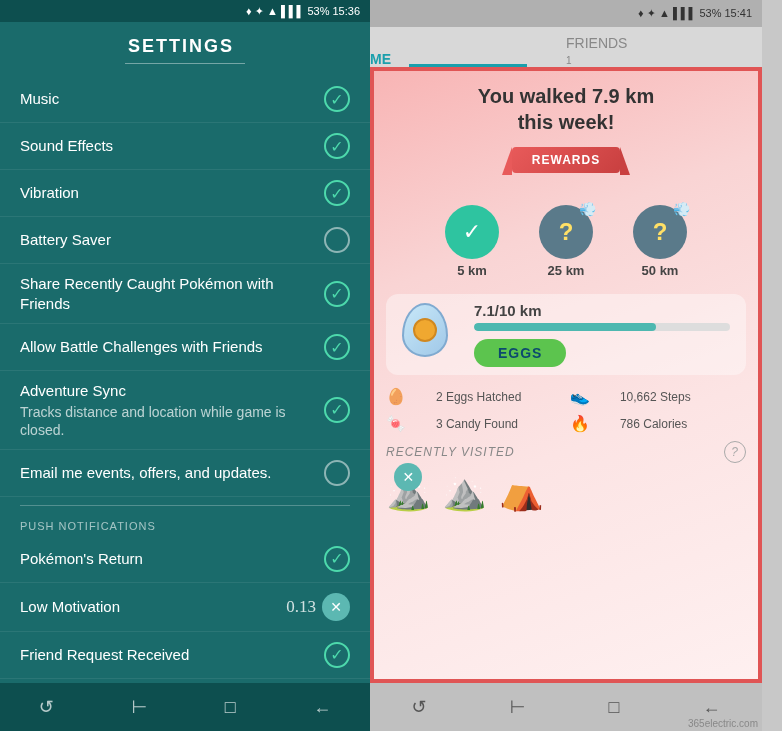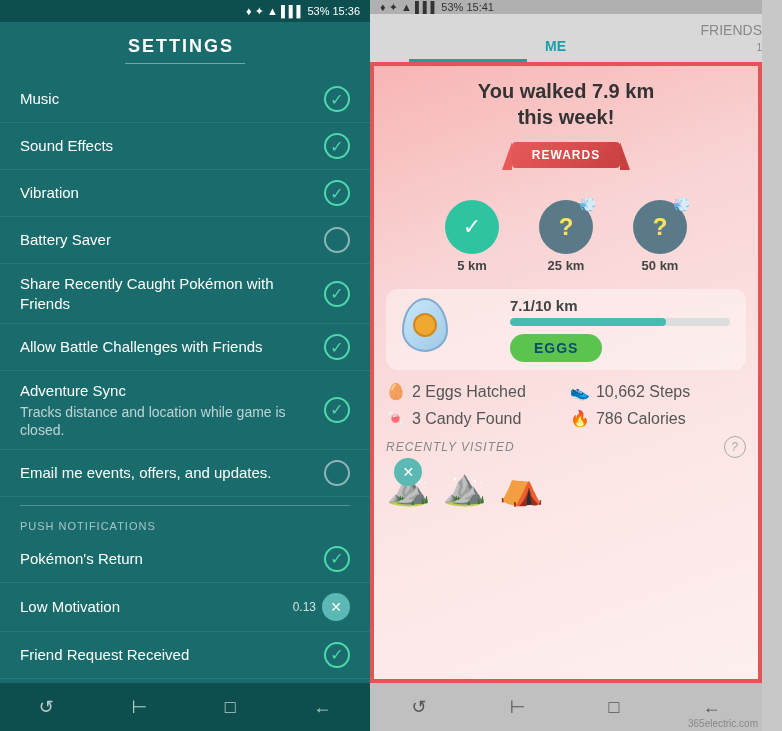--- a/index.html
+++ b/index.html
@@ -135,54 +135,55 @@
       font-size: 14px;
       flex-shrink: 0;
     }
     .setting-item-right {
       display: flex;
       align-items: center;
       gap: 6px;
     }
     .small-text {
       color: rgba(255,255,255,0.8);
-      font-size: 12px;
+      font-size: 17px;
+      font-family: Liberation Serif, serif;
     }
 
     
     .right-screen {
       width: 392px;
       height: 731px;
       background: #d8d8d8;
       display: flex;
       flex-direction: column;
       overflow: hidden;
       position: relative;
     }
     .status-bar-right {
       background: #b0b0b0;
       color: #333;
       font-size: 11px;
       padding: 4px 10px;
       display: flex;
+      justify-content: flex-end;
       align-items: center;
       gap: 4px;
-      height: 14px;
+      height: 27px;
     }
     .tabs-bar {
       background: #d8d8d8;
       display: flex;
       justify-content: space-around;
       align-items: flex-end;
       padding: 8px 0 0 0;
     }
     .tab {
       flex: 1;
-      text-align: right;
-      padding-bottom: 8px;
+      text-align: left;
       font-size: 14px;
       color: #888;
       position: relative;
       cursor: pointer;
     }
     .tab.active {
       color: #1a9fac;
       font-weight: bold;
     }
     .tab.active::after {
@@ -321,21 +322,20 @@
     }
     .egg-inner {
       width: 24px;
       height: 24px;
       background: #f0a830;
       border-radius: 50%;
       border: 2px solid #d08820;
     }
     .egg-progress-area {
       flex: 1;
-      margin-left: 36px;
     }
     .egg-km {
       font-size: 15px;
       font-weight: bold;
       color: #444;
       margin-bottom: 4px;
     }
     .egg-progress-bar {
       height: 8px;
       background: #ddd;
@@ -367,22 +367,23 @@
     .stat-item {
       display: flex;
       align-items: center;
       gap: 6px;
       flex: 1;
     }
     .stat-icon {
       font-size: 16px;
     }
     .stat-text {
-      font-size: 16px;
+      font-size: 12px;
       color: #555;
+      margin-left: 24px;
     }
     .gym-section {
       margin-top: 8px;
     }
     .gym-label {
       text-align: center;
       font-size: 11px;
       color: #888;
       letter-spacing: 1px;
       margin-bottom: 6px;

